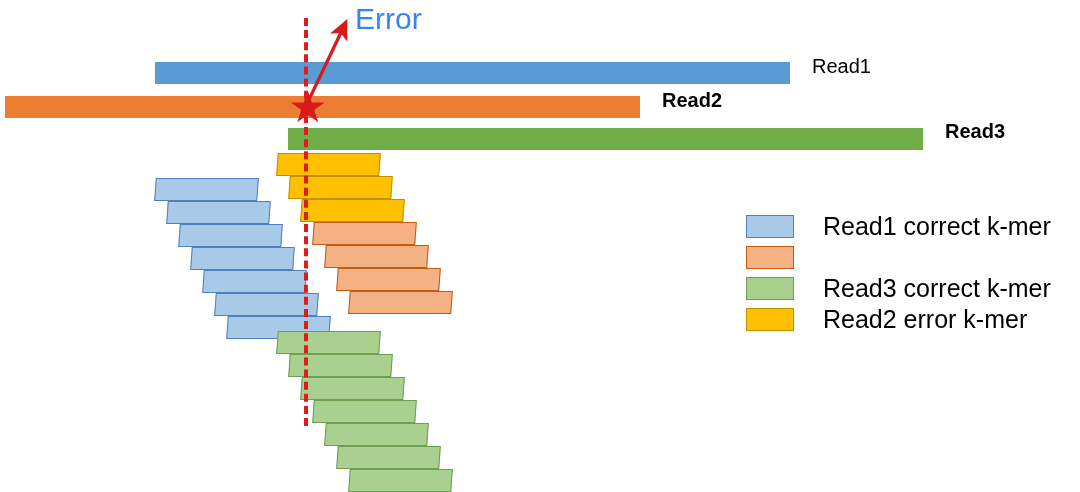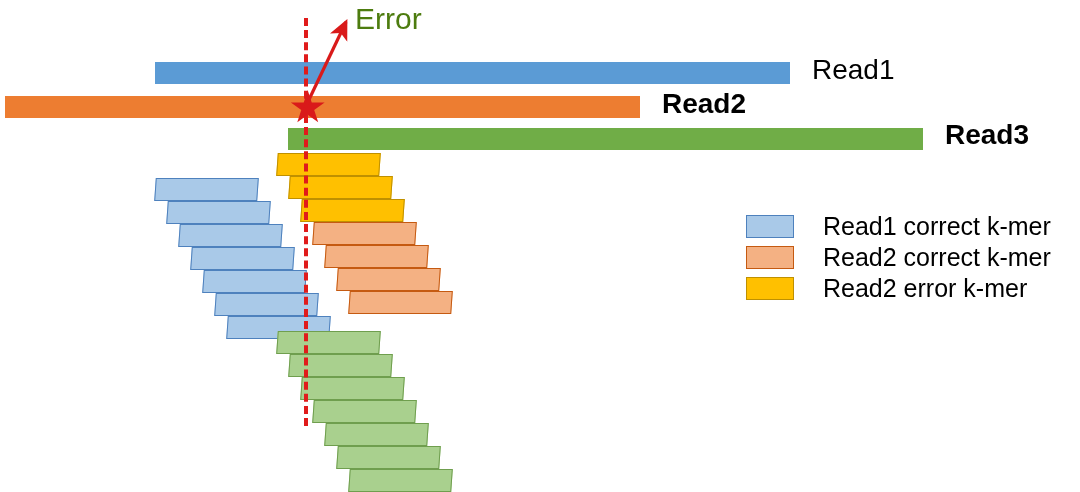--- a/index.html
+++ b/index.html
@@ -23,21 +23,21 @@
     position: absolute;
     height: 22px;
   }
   .readbar.read1 { background: #5B9BD5; }
   .readbar.read2 { background: #ED7D31; }
   .readbar.read3 { background: #70AD47; }
 
   
   .read-label {
     position: absolute;
-    font-size: 28px;
+    font-size: 20px;
     color: #000000;
     white-space: nowrap;
     line-height: 1;
   }
 
   
   .kmer {
     position: absolute;
     height: 23px;
     box-sizing: border-box;
@@ -75,21 +75,21 @@
     left: 300px;
     top: 8px;
     width: 60px;
     height: 104px;
   }
   #error-label {
     position: absolute;
     left: 355px;
     top: 4px;
     font-size: 30px;
-    color: #4d7c0f;
+    color: #3b82f6;
     line-height: 1;
     white-space: nowrap;
   }
 
   
   #legend {
     position: absolute;
     left: 746px;
     top: 212px;
     text-align: right;
@@ -174,21 +174,24 @@
   </svg>
   <div id="error-label">Error</div>
 
   <div id="legend">
       <div class="legend-row">
         <div class="legend-swatch" style="background: rgb(169, 201, 232); border-color: rgb(78, 129, 189);"></div>
         <div class="legend-text">Read1 correct k-mer</div>
       </div>
       <div class="legend-row">
         <div class="legend-swatch" style="background: rgb(244, 177, 131); border-color: rgb(197, 90, 17);"></div>
-        <div class="legend-text">Read2 correct k-mer</div>
+      </div>
+      <div class="legend-row">
+        <div class="legend-swatch" style="background: rgb(169, 208, 142); border-color: rgb(111, 158, 78);"></div>
+        <div class="legend-text">Read3 correct k-mer</div>
       </div>
       <div class="legend-row">
         <div class="legend-swatch" style="background: rgb(255, 192, 0); border-color: rgb(191, 144, 0);"></div>
         <div class="legend-text">Read2 error k-mer</div>
       </div>
     </div>
 
 </div>
 
 </body></html>

